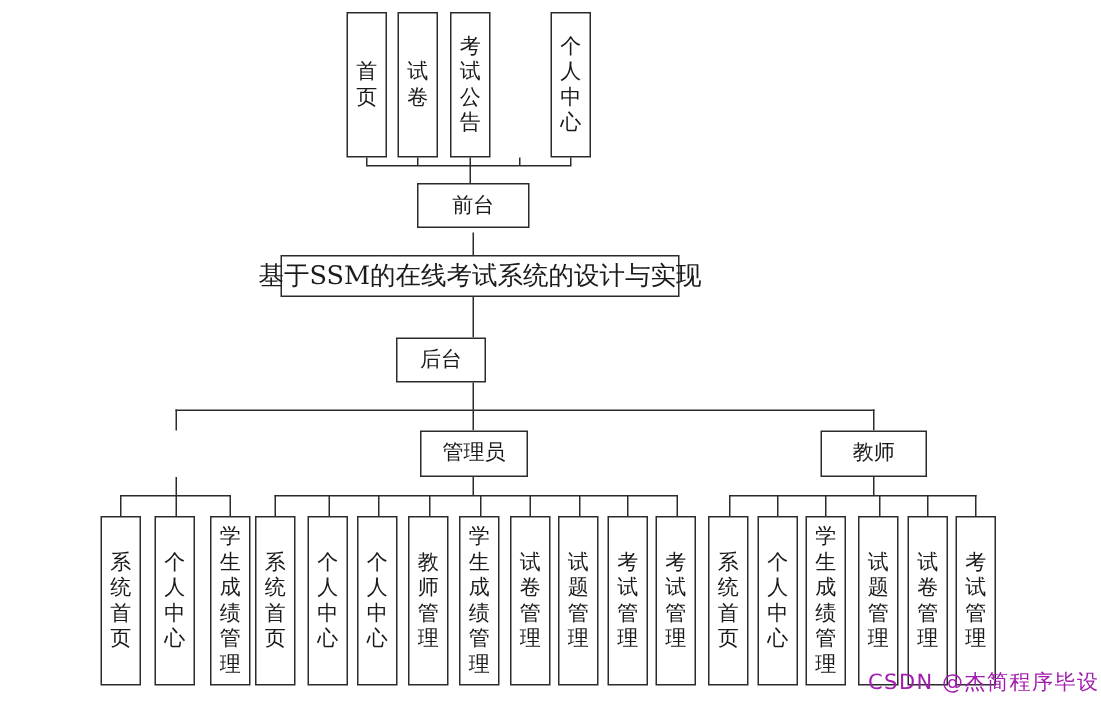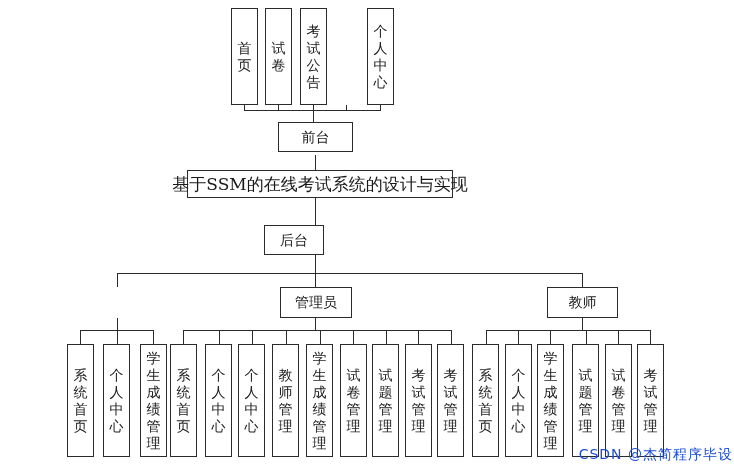--- a/index.html
+++ b/index.html
@@ -12,21 +12,21 @@
   .hbox,.vbox{
     position:absolute;background:#fff;border:1px solid #2b2b2b;box-sizing:border-box;
     display:flex;align-items:center;justify-content:center;text-align:center;
     font-size:14px;line-height:17px;
   }
   .vbox{width:27px;word-break:break-all;}
   .hbox{white-space:nowrap;}
   .title{font-size:17px;}
   .watermark{
     position:absolute;top:446px;right:1px;font-size:14px;letter-spacing:1px;
-    color:#1d4ed8;font-family:"DejaVu Sans","Liberation Sans",sans-serif;
+    color:#a21caf;font-family:"DejaVu Sans","Liberation Sans",sans-serif;
   }
 </style>
 </head>
 <body>
 
 <div id="canvas">
 
   <div class="vbox" style="left:231px;top:8px;height:97px">首页</div>
   <div class="vbox" style="left:265px;top:8px;height:97px">试卷</div>
   <div class="vbox" style="left:300px;top:8px;height:97px">考试公告</div>

